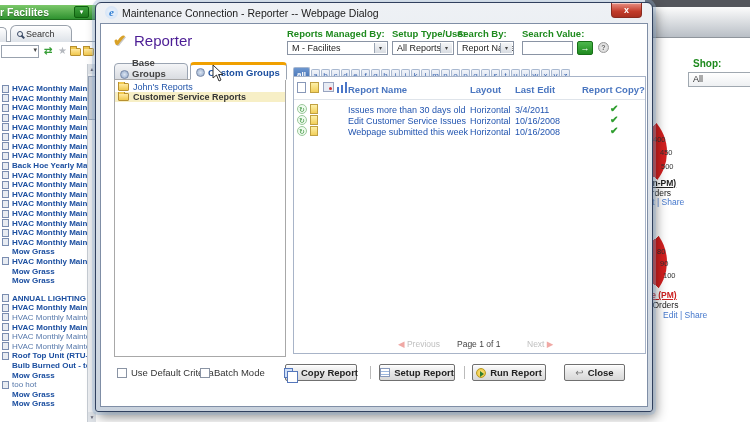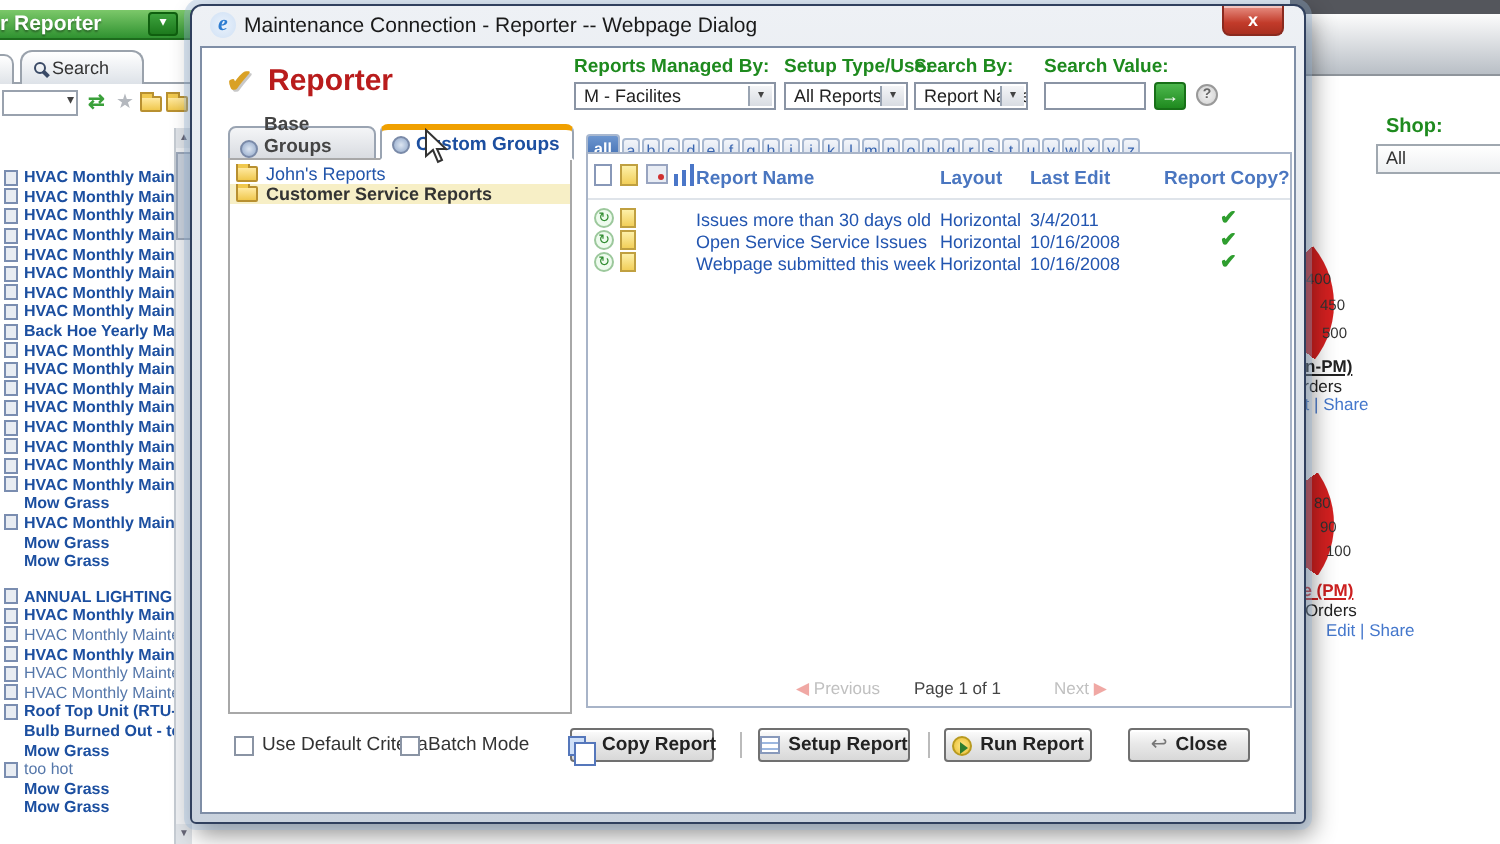--- a/index.html
+++ b/index.html
@@ -90,21 +90,21 @@
   .dlg-title-text{position:absolute;left:26px;top:4px;font-size:10.5px;color:#1a1a1a;white-space:nowrap;}
   .dlg-close{position:absolute;right:10px;top:0;width:31px;height:15px;border:1px solid #8a2a1f;border-top:none;
              border-radius:0 0 4px 4px;background:linear-gradient(#e89084,#c23b2a 60%,#a92f20);
              color:#fff;font-size:9px;font-weight:bold;text-align:center;line-height:14px;
              box-shadow:inset 0 1px 0 rgba(255,255,255,.5);}
   .dlg-body{position:absolute;left:4px;top:20px;right:4px;bottom:4px;background:#fff;border:1px solid #7f8ea6;}
 
   .rep-check{position:absolute;left:12px;top:7px;font-size:16px;font-weight:bold;color:#d9a126;
              text-shadow:1px 1px 0 #c8c8c8;}
   .rep-check::after{content:"✔";}
-  .rep-title{position:absolute;left:33px;top:8px;margin:0;font-size:15px;font-weight:bold;color:#b91c1c;}
+  .rep-title{position:absolute;left:33px;top:8px;margin:0;font-size:15px;font-weight:normal;color:#4c1d95;}
 
   .flabel{position:absolute;top:4px;font-size:9.5px;font-weight:bold;color:#1e8a1e;white-space:nowrap;}
   .fl1{left:186px;} .fl2{left:291px;} .fl3{left:356px;} .fl4{left:421px;}
   .dd{position:absolute;top:17px;height:14px;background:#fff;border:1px solid #8a94a4;
       font-size:9px;color:#222;line-height:12px;padding-left:4px;white-space:nowrap;overflow:hidden;}
   .dd::after{content:"▾";position:absolute;right:1px;top:1px;width:11px;height:10px;
              background:linear-gradient(#f4f5f7,#d8dce2);border-left:1px solid #9aa4b2;
              font-size:6px;line-height:10px;text-align:center;color:#444;}
   .dd1{left:186px;width:101px;} .dd2{left:291px;width:62px;} .dd3{left:356px;width:57px;}
   .sv-input{position:absolute;left:421px;top:17px;width:51px;height:14px;border:1px solid #8a94a4;
@@ -223,21 +223,21 @@
   <span class="gtick g2t3">100</span>
   <span class="gfrag g1-title">ion-PM)</span>
   <span class="gfrag g1-sub">Orders</span>
   <span class="gfrag g1-links">Edit | Share</span>
   <span class="gfrag g2-title">ue (PM)</span>
   <span class="gfrag g2-sub">rk Orders</span>
   <span class="gfrag g2-links">Edit | Share</span>
 
   <div id="sidebar">
     <div class="green-bar">
-      <span class="exp-title">r Reporter</span>
+      <span class="exp-title">r Facilites</span>
       <span class="exp-dd"></span>
     </div>
     <div class="sb-tabs">
       <span class="sb-tab-partial"></span>
       <span class="sb-tab-search">
         <span class="mag"></span>
         <span>Search</span>
       </span>
     </div>
     <div class="sb-filterrow">
@@ -447,21 +447,21 @@
               <span class="r-run"></span>
               <span class="r-note"></span>
               <span class="tc c-name">Issues more than 30 days old</span>
               <span class="tc c-layout">Horizontal</span>
               <span class="tc c-date">3/4/2011</span>
               <span class="tc c-copy">✔</span>
             </div>
             <div class="t-row" style="top: 38px;">
               <span class="r-run"></span>
               <span class="r-note"></span>
-              <span class="tc c-name">Open Service Service Issues</span>
+              <span class="tc c-name">Edit Customer Service Issues</span>
               <span class="tc c-layout">Horizontal</span>
               <span class="tc c-date">10/16/2008</span>
               <span class="tc c-copy">✔</span>
             </div>
             <div class="t-row" style="top: 49px;">
               <span class="r-run"></span>
               <span class="r-note"></span>
               <span class="tc c-name">Webpage submitted this week</span>
               <span class="tc c-layout">Horizontal</span>
               <span class="tc c-date">10/16/2008</span>

